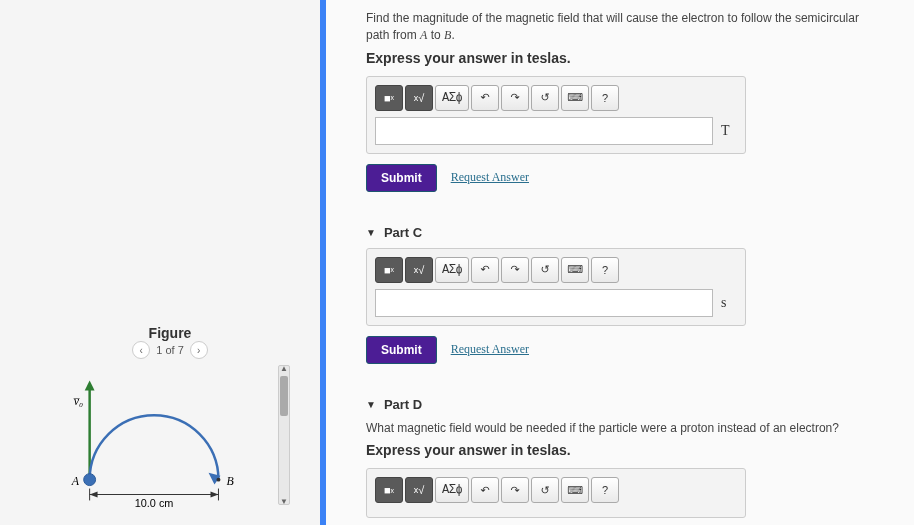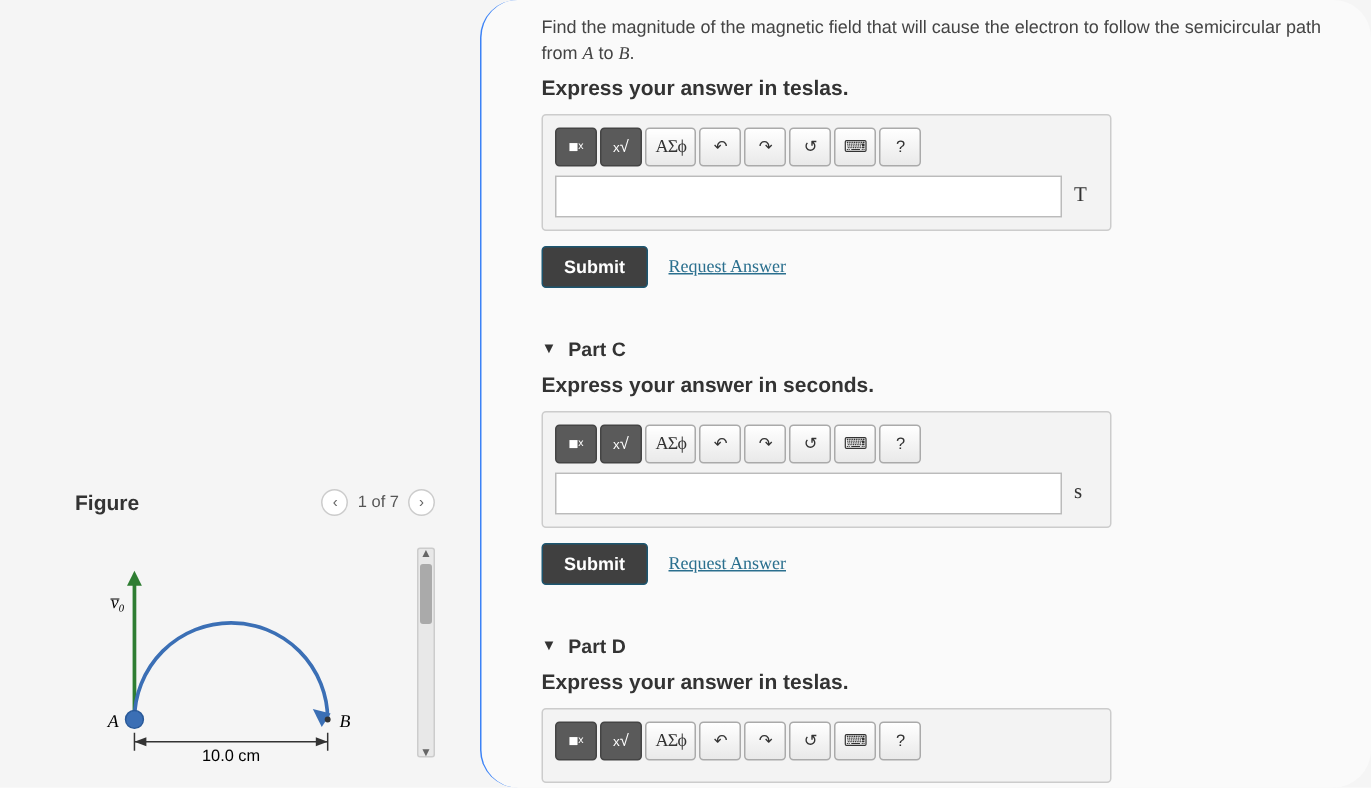--- a/index.html
+++ b/index.html
@@ -16,22 +16,23 @@
     width: 320px;
     padding: 10px 30px 10px 50px;
     display: flex;
     flex-direction: column;
     justify-content: flex-end;
   }
   .figure-header {
     display: flex;
     justify-content: space-between;
     align-items: center;
-    margin-bottom: 21px;
+    margin-bottom: 6px;
     padding-top: 20px;
+    flex-direction: column;
   }
   .figure-title {
     font-size: 14px;
     font-weight: bold;
     color: #333;
   }
   .figure-nav {
     display: flex;
     align-items: center;
     gap: 6px;
@@ -81,25 +82,24 @@
     left: 0; right: 0;
     text-align: center;
     font-size: 8px;
     color: #666;
   }
   .scroll-up { top: -2px; }
   .scroll-down { bottom: -2px; }
 
   .right-panel {
     flex: 1;
-    border-left: 1px solid #3b82f6;
+    border-left: 6px solid #3b82f6;
     background: #fafafa;
     padding: 0 12px 0 0;
     overflow: hidden;
-    border-radius: 25px;
   }
   .part {
     padding: 10px 20px 15px 40px;
   }
   .part-header {
     display: flex;
     align-items: center;
     gap: 8px;
     font-size: 13px;
     font-weight: bold;
@@ -154,21 +154,21 @@
     cursor: pointer;
     color: #333;
     padding: 0 4px;
   }
   .tool-btn.dark {
     background: #5a5a5a;
     color: #fff;
     border-color: #444;
   }
   .tool-btn.sigma {
-    font-family: Liberation Serif, serif;
+    font-family: Liberation Mono, monospace;
     letter-spacing: -0.5px;
     font-size: 12px;
     padding: 0 6px;
   }
   .input-row {
     display: flex;
     align-items: center;
     gap: 8px;
   }
   .answer-input {
@@ -184,21 +184,21 @@
     font-size: 14px;
     color: #333;
     width: 16px;
   }
   .action-row {
     display: flex;
     align-items: center;
     gap: 14px;
   }
   .submit-btn {
-    background: #404040;
+    background: #4c1d95;
     color: #fff;
     border: 1px solid #1d5670;
     border-radius: 3px;
     font-size: 12px;
     font-weight: bold;
     padding: 6px 14px;
     cursor: pointer;
   }
   .request-link {
     color: #2a6f8e;
@@ -269,21 +269,20 @@
       <div class="action-row">
         <button class="submit-btn">Submit</button>
         <span class="request-link">Request Answer</span>
       </div>
     </div>
     <div class="part">
       <div class="part-header">
         <span class="caret">▼</span>
         <span>Part C</span>
       </div>
-      <div class="instruct">Express your answer in seconds.</div>
       <div class="answer-box">
         <div class="toolbar">
           <div class="tool-btn dark">■<sup style="font-size:7px">x</sup></div>
           <div class="tool-btn dark"><span style="font-size:9px">x</span>√</div>
           <div class="tool-btn sigma">ΑΣϕ</div>
           <div class="tool-btn">↶</div>
           <div class="tool-btn">↷</div>
           <div class="tool-btn">↺</div>
           <div class="tool-btn">⌨</div>
           <div class="tool-btn">?</div>
@@ -296,20 +295,21 @@
       <div class="action-row">
         <button class="submit-btn">Submit</button>
         <span class="request-link">Request Answer</span>
       </div>
     </div>
     <div class="part">
       <div class="part-header">
         <span class="caret">▼</span>
         <span>Part D</span>
       </div>
+      <div class="question-text">What magnetic field would be needed if the particle were a proton instead of an electron?</div>
       <div class="instruct">Express your answer in teslas.</div>
       <div class="answer-box">
         <div class="toolbar">
           <div class="tool-btn dark">■<sup style="font-size:7px">x</sup></div>
           <div class="tool-btn dark"><span style="font-size:9px">x</span>√</div>
           <div class="tool-btn sigma">ΑΣϕ</div>
           <div class="tool-btn">↶</div>
           <div class="tool-btn">↷</div>
           <div class="tool-btn">↺</div>
           <div class="tool-btn">⌨</div>

